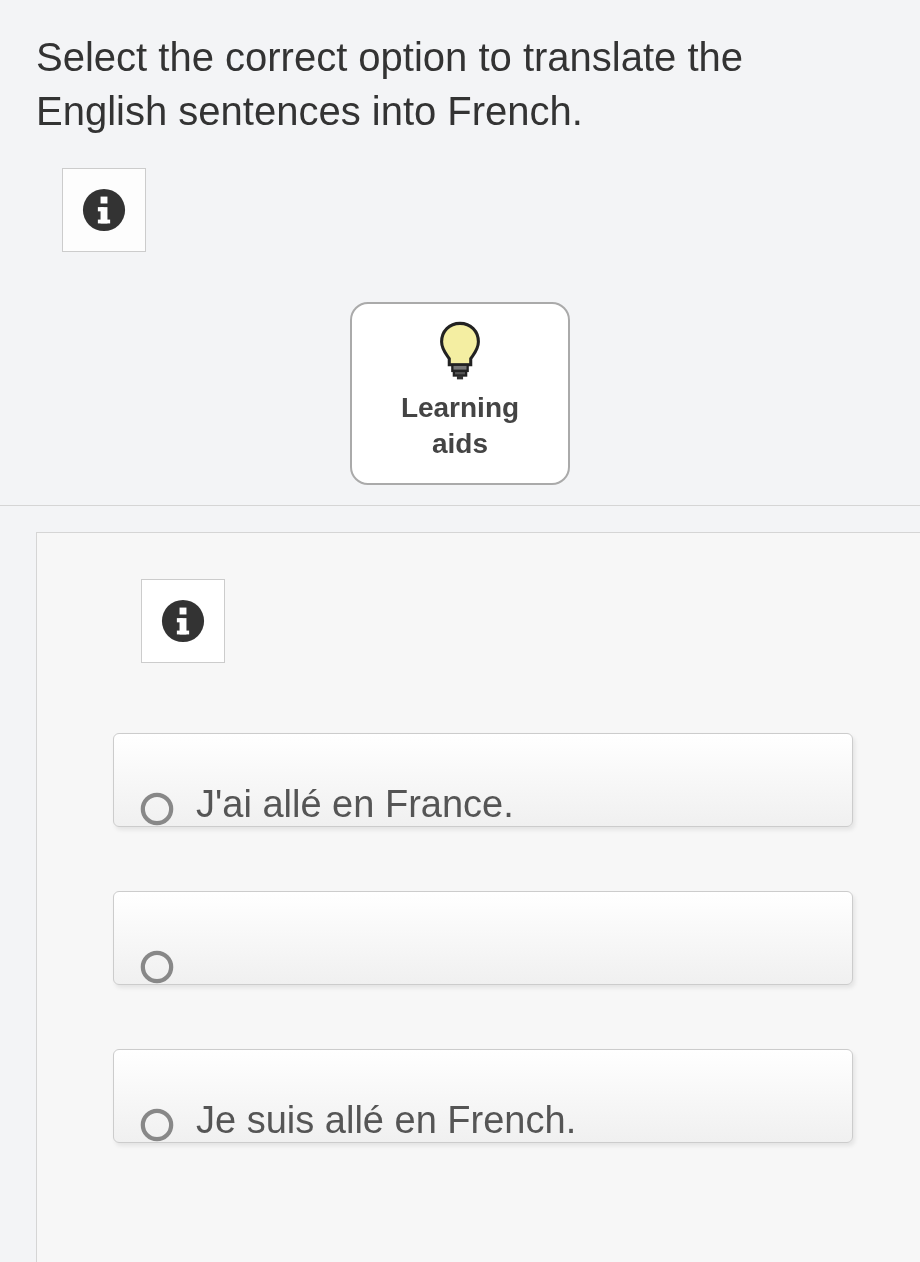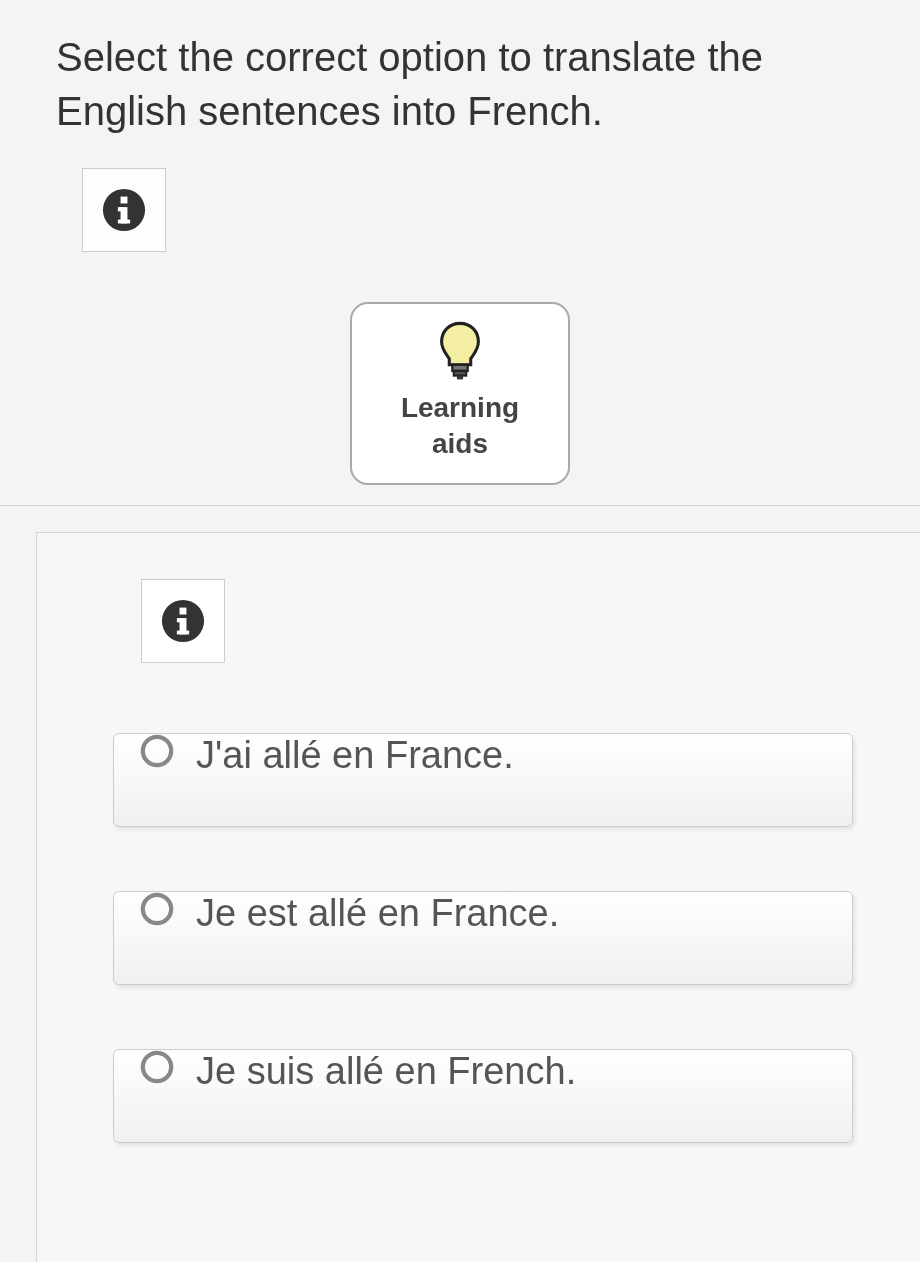--- a/index.html
+++ b/index.html
@@ -6,21 +6,20 @@
   html, body {
     margin: 0; padding: 0;
     font-family: Arial, Helvetica, sans-serif;
     background: #f3f4f6;
     color: #333;
   }
   .page { width: 920px; min-height: 1262px; }
 
   .header-area {
     padding: 30px 36px 0 36px;
-    margin-left: 20px;
   }
   .instructions {
     font-size: 40px;
     line-height: 1.35;
     color: #333;
     margin: 0;
   }
 
   .info-btn {
     display: inline-flex;
@@ -95,21 +94,21 @@
     font-size: 40px;
     color: #555;
   }
 
   .options {
     margin-top: 70px;
     padding-right: 20px;
   }
   .option {
     display: flex;
-    align-items: flex-start;
+    align-items: flex-end;
     width: 740px;
     height: 94px;
     margin-bottom: 64px;
     padding: 0 26px;
     border: 1px solid #ccc;
     border-radius: 6px;
     background: linear-gradient(#ffffff, #f0f0f0);
     box-shadow: 2px 3px 4px rgba(0,0,0,0.08);
     cursor: pointer;
   }
@@ -174,21 +173,20 @@
           <svg class="svg-icon" width="34" height="34" viewBox="0 0 24 24" style="margin-right:22px;">
             <circle cx="12" cy="12" r="10" fill="none" stroke="#888" stroke-width="3"></circle>
           </svg>
           <span class="opt-text">J'ai allé en France.</span>
         </div>
 
         <div class="option">
           <svg class="svg-icon" width="34" height="34" viewBox="0 0 24 24" style="margin-right:22px;">
             <circle cx="12" cy="12" r="10" fill="none" stroke="#888" stroke-width="3"></circle>
           </svg>
-          <span class="opt-text">Je est allé en France.</span>
         </div>
 
         <div class="option">
           <svg class="svg-icon" width="34" height="34" viewBox="0 0 24 24" style="margin-right:22px;">
             <circle cx="12" cy="12" r="10" fill="none" stroke="#888" stroke-width="3"></circle>
           </svg>
           <span class="opt-text">Je suis allé en French.</span>
         </div>
 
       </div>

